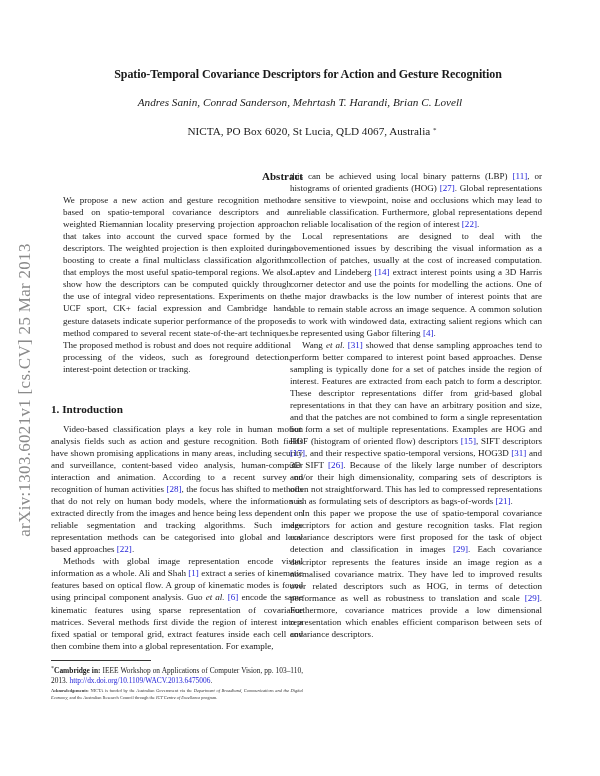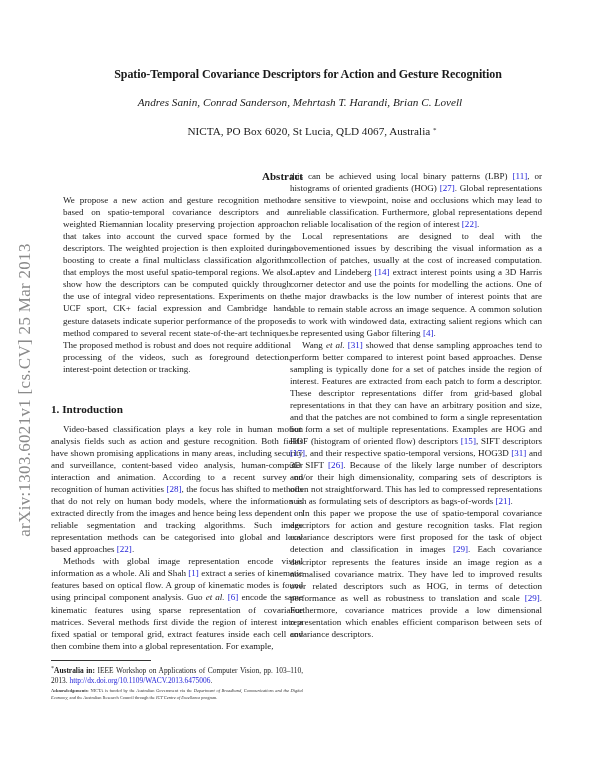--- a/index.html
+++ b/index.html
@@ -49,21 +49,21 @@
     <p>We propose a new action and gesture recognition method based on spatio-temporal covariance descriptors and a weighted Riemannian locality preserving projection approach that takes into account the curved space formed by the descriptors. The weighted projection is then exploited during boosting to create a final multiclass classification algorithm that employs the most useful spatio-temporal regions. We also show how the descriptors can be computed quickly through the use of integral video representations. Experiments on the UCF sport, CK+ facial expression and Cambridge hand gesture datasets indicate superior performance of the proposed method compared to several recent state-of-the-art techniques. The proposed method is robust and does not require additional processing of the videos, such as foreground detection, interest-point detection or tracking.</p>
   </div>
 
   <div class="sec-title">1. Introduction</div>
 
   <p class="ind"><span>Video-based classification plays a key role in human motion analysis fields such as action and gesture recognition. Both fields have shown promising applications in many areas, including security and surveillance, content-based video analysis, human-computer interaction and animation. According to a recent survey on recognition of human activities </span><a class="cite">[28]</a><span>, the focus has shifted to methods that do not rely on human body models, where the information is extracted directly from the images and hence being less dependent on reliable segmentation and tracking algorithms. Such image representation methods can be categorised into global and local based approaches </span><a class="cite">[22]</a><span>.</span></p>
 
   <p class="ind"><span>Methods with global image representation encode visual information as a whole. Ali and Shah </span><a class="cite">[1]</a><span> extract a series of kinematic features based on optical flow. A group of kinematic modes is found using principal component analysis. Guo </span><i>et al.</i> <a class="cite">[6]</a><span> encode the same kinematic features using sparse representation of covariance matrices. Several methods first divide the region of interest into a fixed spatial or temporal grid, extract features inside each cell and then combine them into a global representation. For example,</span></p>
 
   <div class="footrule"></div>
-  <div class="fn"><sup>*</sup><b>Australia in:</b><span> IEEE Workshop on Applications of Computer Vision, pp. 103–110, 2013. </span><a class="link">http://dx.doi.org/10.1109/WACV.2013.6475006</a><span>.</span></div>
+  <div class="fn"><sup>*</sup><b>Cambridge in:</b><span> IEEE Workshop on Applications of Computer Vision, pp. 103–110, 2013. </span><a class="link">http://dx.doi.org/10.1109/WACV.2013.6475006</a><span>.</span></div>
   <div class="ack"><b>Acknowledgements:</b><span> NICTA is funded by the Australian Government via the </span><i>Department of Broadband, Communications and the Digital Economy</i><span>, and the Australian Research Council through the </span><i>ICT Centre of Excellence</i><span> program.</span></div>
 </div>
 
 <div class="col col-right">
   <p><span>this can be achieved using local binary patterns (LBP) </span><a class="cite">[11]</a><span>, or histograms of oriented gradients (HOG) </span><a class="cite">[27]</a><span>. Global representations are sensitive to viewpoint, noise and occlusions which may lead to unreliable classification. Furthermore, global representations depend on reliable localisation of the region of interest </span><a class="cite">[22]</a><span>.</span></p>
 
   <p class="ind"><span>Local representations are designed to deal with the abovementioned issues by describing the visual information as a collection of patches, usually at the cost of increased computation. Laptev and Lindeberg </span><a class="cite">[14]</a><span> extract interest points using a 3D Harris corner detector and use the points for modelling the actions. One of the major drawbacks is the low number of interest points that are able to remain stable across an image sequence. A common solution is to work with windowed data, extracting salient regions which can be represented using Gabor filtering </span><a class="cite">[4]</a><span>.</span></p>
 
   <p class="ind"><span>Wang </span><i>et al.</i> <a class="cite">[31]</a><span> showed that dense sampling approaches tend to perform better compared to interest point based approaches. Dense sampling is typically done for a set of patches inside the region of interest. Features are extracted from each patch to form a descriptor. These descriptor representations differ from grid-based global representations in that they can have an arbitrary position and size, and that the patches are not combined to form a single representation but form a set of multiple representations. Examples are HOG and HOF (histogram of oriented flow) descriptors </span><a class="cite">[15]</a><span>, SIFT descriptors </span><a class="cite">[17]</a><span>, and their respective spatio-temporal versions, HOG3D </span><a class="cite">[31]</a><span> and 3D SIFT </span><a class="cite">[26]</a><span>. Because of the likely large number of descriptors and/or their high dimensionality, comparing sets of descriptors is often not straightforward. This has led to compressed representations such as formulating sets of descriptors as bags-of-words </span><a class="cite">[21]</a><span>.</span></p>
 

